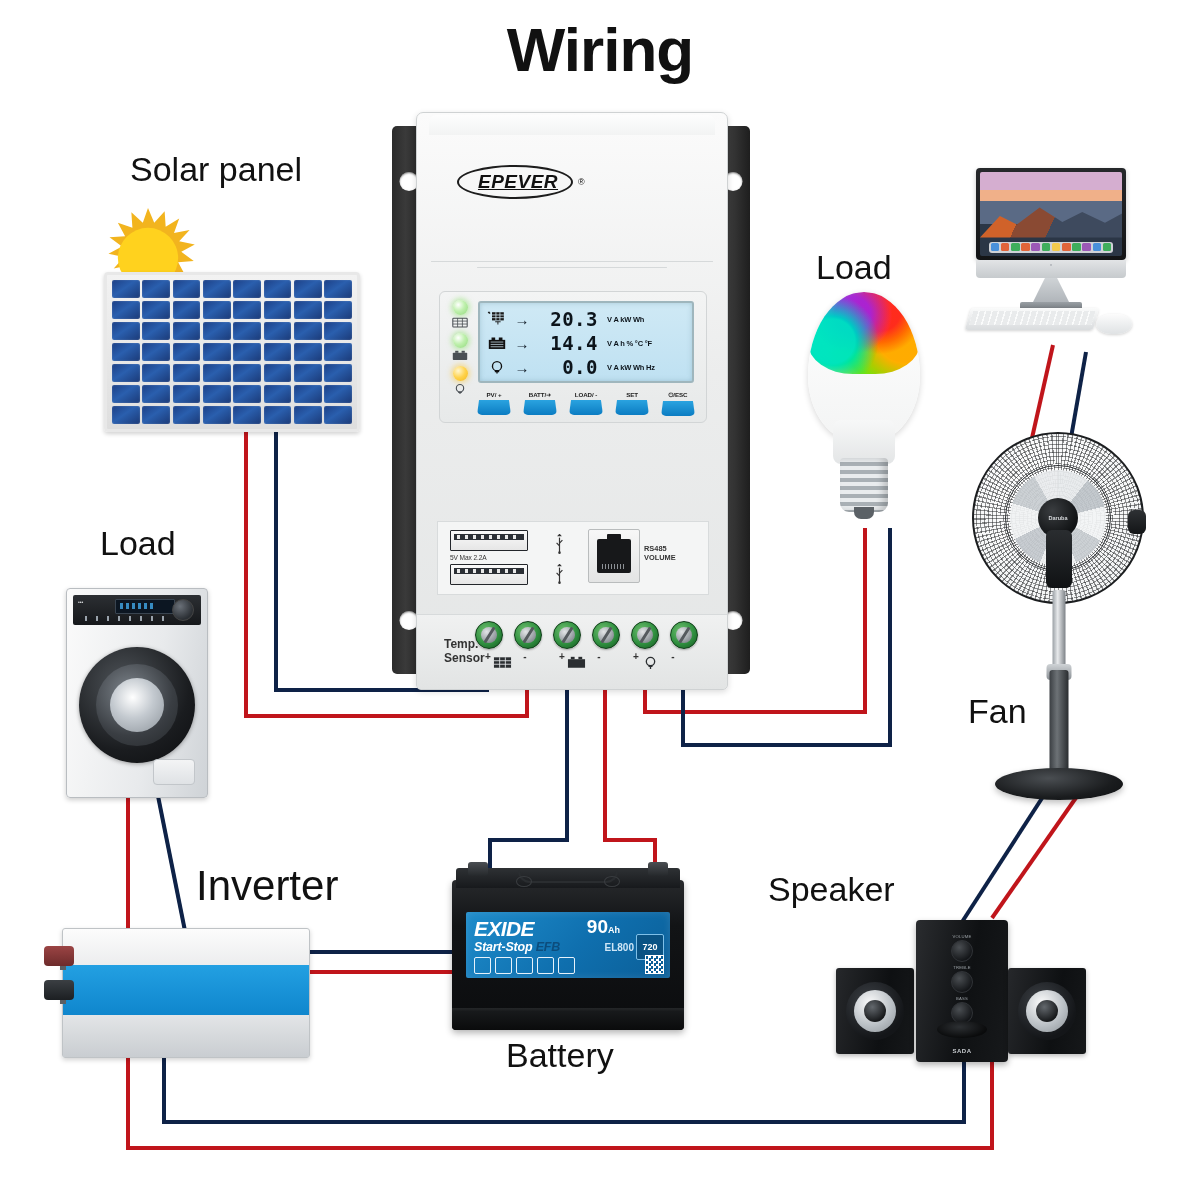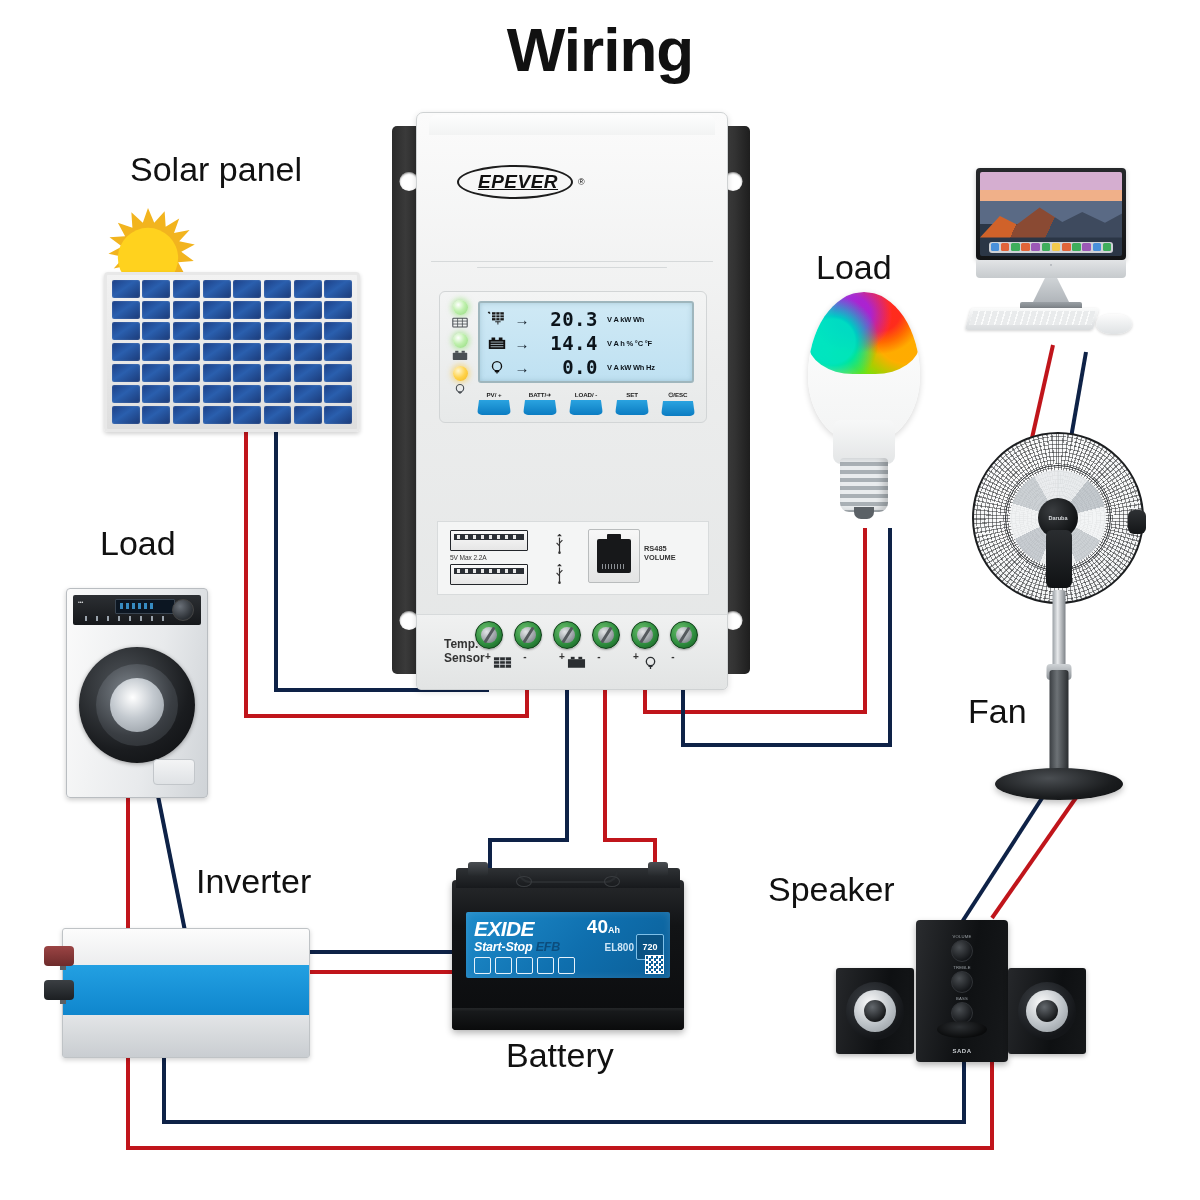--- a/index.html
+++ b/index.html
@@ -622,21 +622,21 @@
     <div class="wm-panel">
       <div class="wm-brand">•••</div>
       <div class="wm-disp"></div>
       <div class="wm-knob"></div>
       <div class="wm-dots"></div>
     </div>
     <div class="wm-door"></div>
     <div class="wm-tab"></div>
   </div>
 
-  <div class="lbl" style="left:196px;top:862px;font-size:34px;">Inverter</div>
+  <div class="lbl" style="left:196px;top:862px;font-size:42px;">Inverter</div>
   <div class="dev" id="inverter">
     <div class="inv-body">
       <div class="inv-blue"></div>
       <div class="inv-bot"></div>
     </div>
     <div class="inv-nub" style="top:30px"></div>
     <div class="inv-nub" style="top:64px"></div>
     <div class="inv-term red"></div>
     <div class="inv-term blk"></div>
   </div>
@@ -647,21 +647,21 @@
     <div class="bat-post l"></div>
     <div class="bat-post r"></div>
     <div class="bat-vent" style="left:64px"></div>
     <div class="bat-vent" style="right:64px"></div>
     <div class="bat-lab">
       <div class="bl-exide">EXIDE</div>
       <div class="bl-ss">
         <span>Start-Stop</span> <em>EFB</em>
       </div>
       <div class="bl-ah">
-        <span>40</span><small>Ah</small>
+        <span>90</span><small>Ah</small>
       </div>
       <div class="bl-code">EL800</div>
       <div class="bl-box">720</div>
       <div class="bl-qr"></div>
       <div class="bl-icons">
         <span class="bl-ic"></span>
         <span class="bl-ic"></span>
         <span class="bl-ic"></span>
         <span class="bl-ic"></span>
         <span class="bl-ic"></span>

